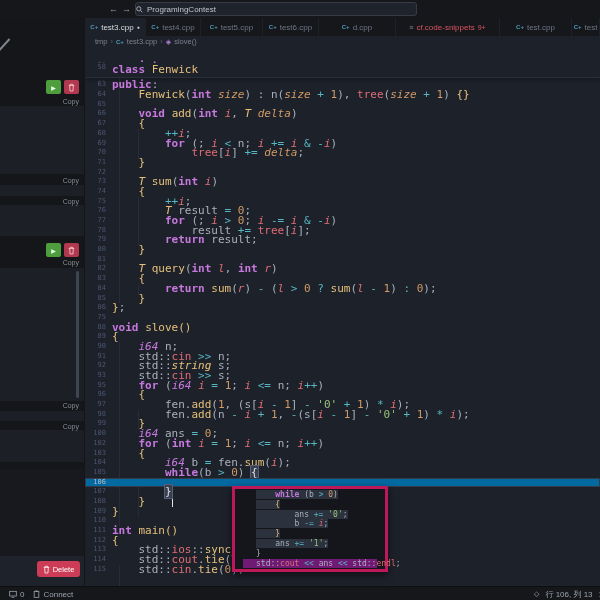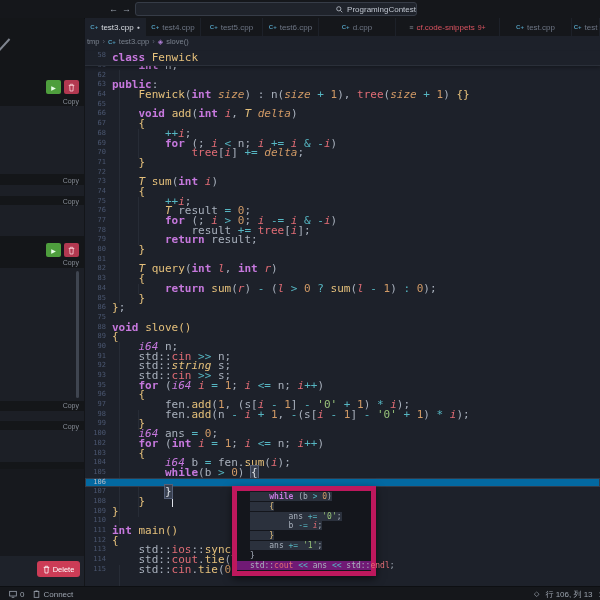--- a/index.html
+++ b/index.html
@@ -3,21 +3,21 @@
 <meta charset="utf-8">
 <style>
   html,body{margin:0;padding:0;background:#0e1013;}
   #app{position:relative;width:600px;height:600px;background:#131519;overflow:hidden;
        font-family:"Liberation Sans",sans-serif;-webkit-font-smoothing:antialiased;}
   .abs{position:absolute;}
   
   #titlebar{left:0;top:0;width:600px;height:18px;background:#15171b;border-bottom:1px solid #0d0f12;}
   .navarrow{color:#9aa1ad;font-size:9px;line-height:18px;}
   #searchbox{left:135px;top:2px;width:280px;height:12px;background:#1f232b;border:1px solid #363c47;
-             border-radius:3px;display:flex;align-items:center;justify-content:flex-end;gap:4px;}
+             border-radius:3px;display:flex;align-items:center;justify-content:flex-start;gap:4px;}
   #searchbox span{color:#bfc5cf;font-size:8px;}
   
   #leftpanel{left:0;top:18px;width:84px;height:568px;background:#141619;}
   .pbox{left:0;width:84px;background:#1c1f26;}
   .copylbl{right:5px;color:#868c96;font-size:7px;cursor:pointer;}
   .runbtn{width:15px;height:14px;background:#4e9e3d;border-radius:2px;display:flex;align-items:center;
           justify-content:center;color:#eaffea;font-size:6px;font-family:"DejaVu Sans",sans-serif;}
   .trashbtn{width:15px;height:14px;background:#b23850;border-radius:2px;display:flex;align-items:center;justify-content:center;}
   #panel-footer{left:0;top:538px;width:84px;height:30px;background:#1e222a;}
   #delete-btn{left:37px;top:543px;width:43px;height:16px;background:#cc3c56;border-radius:3px;display:flex;
@@ -29,45 +29,45 @@
   .tab{height:18px;display:flex;align-items:center;justify-content:center;gap:3px;border-right:1px solid #1d2129;
        color:#6e7685;font-size:8px;flex:none;box-sizing:border-box;overflow:hidden;white-space:nowrap;}
   .tab.active{background:#1d212a;color:#d8dce2;}
   .tab.errtab{color:#d95360;}
   .fic{font-size:6px;font-weight:bold;color:#519aba;}
   .fic.json{color:#8a919c;font-size:7px;font-weight:normal;}
   .moddot{color:#c8ccd3;font-size:5px;}
   .badge{font-size:7px;}
   
   #breadcrumb{left:85px;top:36px;width:515px;height:11px;background:#1d212a;display:flex;align-items:center;
-              gap:3px;padding-left:2px;box-sizing:border-box;color:#7a828e;font-size:7.5px;}
+              gap:3px;padding-left:10px;box-sizing:border-box;color:#7a828e;font-size:7.5px;}
   .bc-sep{color:#5a6170;}
   .bc-ic{color:#519aba;font-size:6px;font-weight:bold;}
   .bc-ic.method{color:#b180d7;font-size:7px;font-weight:normal;}
   
   #editor{left:85px;top:47px;width:515px;height:539px;background:#1d212a;overflow:hidden;}
-  #sticky{left:0;top:4px;width:515px;height:14px;background:#1d212a;border-bottom:1px solid #2a2f39;
+  #sticky{left:0;top:16px;width:515px;height:14px;background:#1d212a;border-bottom:1px solid #2a2f39;
           box-shadow:0 2px 3px rgba(0,0,0,.25);display:flex;z-index:3;}
   #lines{left:0;top:14px;width:515px;}
   .line{display:flex;height:9.7px;line-height:9.7px;position:relative;}
   .line.current{background:#0369a1;box-shadow:inset 0 0 0 1px #333b49;}
   .gutter{width:27px;flex:none;text-align:right;padding-right:6px;box-sizing:border-box;color:#4a5670;
           font-family:"DejaVu Sans Mono",monospace;font-size:7px;}
   .line.current .gutter{color:#b6bdc9;}
   .code{font-family:"DejaVu Sans Mono",monospace;font-size:11px;white-space:pre;}
   .tk-d{color:#a9b1bd}.tk-k{color:#c678dd;font-weight:600}.tk-y{color:#e5c07b}
   .tk-yi{color:#e5c07b;font-style:italic}.tk-ki{color:#c678dd;font-style:italic}
   .tk-c{color:#56b6c2}.tk-n{color:#d19a66}.tk-ni{color:#d19a66;font-style:italic}
   .tk-g{color:#98c379}.tk-r{color:#e06c75}.tk-ri{color:#e06c75;font-style:italic}
   .tk-bh{background:#384050;box-shadow:0 0 0 1px #566078;color:#dcdfe4}
   .iguide{position:absolute;width:1px;background:#272c36;z-index:0;}
   #cursor{left:87px;width:1.3px;height:8px;background:#dfe3ea;z-index:4;}
   
-  #popup{left:147px;top:439px;width:134px;background:#14161c;border:5px solid #be185d;
-         box-shadow:0 3px 8px rgba(0,0,0,.55);z-index:5;padding:1px 0;}
+  #popup{left:147px;top:439px;width:134px;background:#14161c;border:3px solid #be185d;
+         box-shadow:0 3px 8px rgba(0,0,0,.55);z-index:5;padding:1px 8px;}
   .prow{height:9.8px;line-height:9.8px;font-family:"DejaVu Sans Mono",monospace;font-size:8px;
         white-space:pre;padding-left:13px;}
   .prow.rowhl{background:#701a75;}
   .prow.txthl .seg{background:#2b313d;}
   
   #statusbar{left:0;top:586px;width:600px;height:14px;background:#15171b;border-top:1px solid #0d0f12;
              display:flex;align-items:center;color:#9aa2ad;font-size:8px;}
   #statusbar .sitem{display:flex;align-items:center;gap:3px;margin-left:9px;}
   #status-right{margin-left:auto;display:flex;align-items:center;gap:6px;white-space:nowrap;}
   svg.icn{display:block;}

